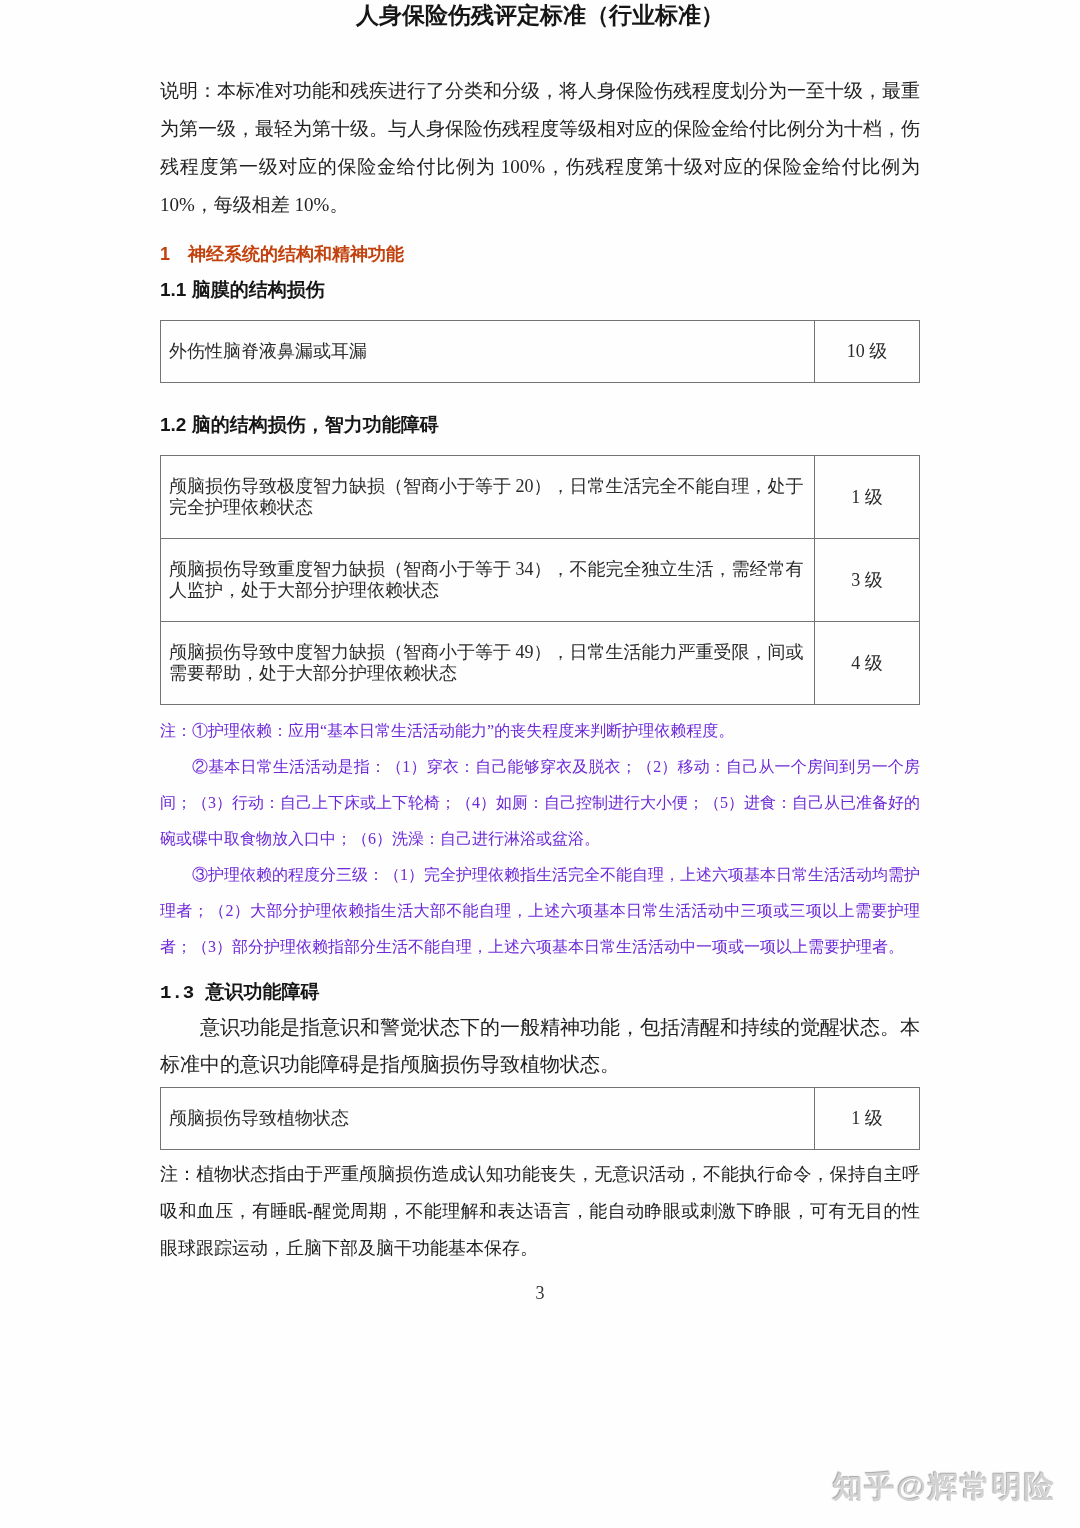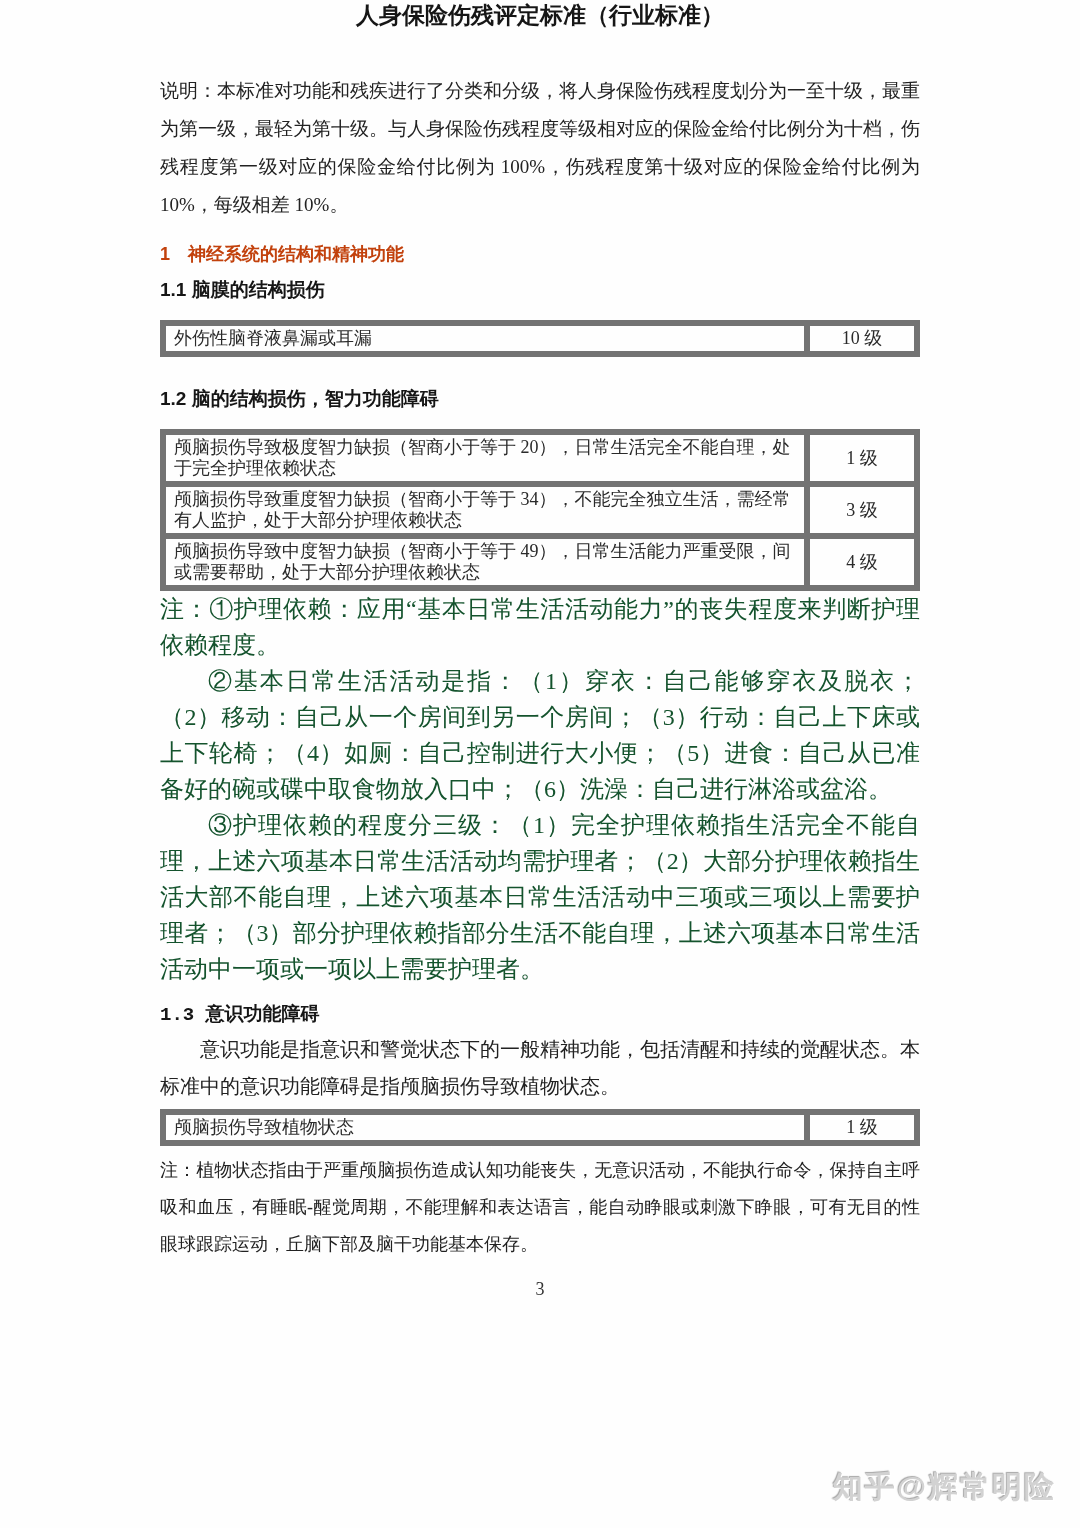--- a/index.html
+++ b/index.html
@@ -52,39 +52,39 @@
   }
   .h-sub.sp { margin-top: 28px; }
   .h-sub.sp13 { margin-top: 14px; font-family: Liberation Mono, monospace; }
   table.dtable {
     margin-top: 16px;
     width: 100%;
     border-collapse: collapse;
     table-layout: fixed;
   }
   table.dtable td {
-    border: 6px solid #737373;
+    border: 1px solid #737373;
     font-size: 18px;
     line-height: 21px;
-    padding: 2px 8px;
+    padding: 20px 8px;
     color: #2a2a2a;
     vertical-align: middle;
   }
   table.dtable td.level-cell {
     width: 88px;
     text-align: center;
     white-space: nowrap;
   }
   table.dtable.tight { margin-top: 4px; }
   .note {
-    margin: 0 0 0 0;
-    font-size: 24px;
+    margin: 8px 0 0 0;
+    font-size: 16px;
     line-height: 36px;
     text-align: justify;
-    color: #14532d;
+    color: #6d28d9;
   }
   .note.follow { margin-top: 0; }
   .note.indent { text-indent: 2em; }
   .body-para {
     margin: 2px 0 0 0;
     font-size: 20px;
     line-height: 37px;
     text-align: justify;
     text-indent: 2em;
     color: #222222;

